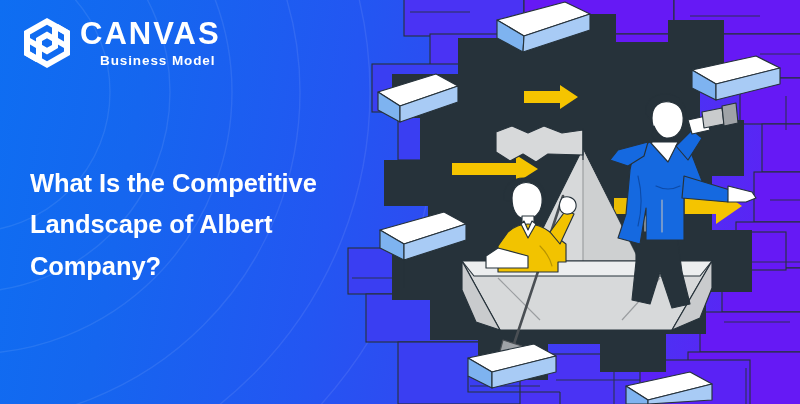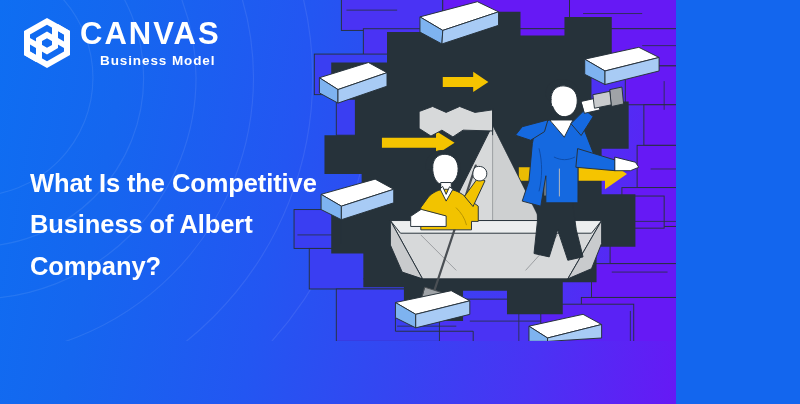--- a/index.html
+++ b/index.html
@@ -5,21 +5,21 @@
 <style>
   * { margin:0; padding:0; box-sizing:border-box; }
   html, body {
     width:800px; height:404px;
     overflow:hidden;
     font-family:"Liberation Sans", sans-serif;
     background:#1366ee;
   }
   .banner {
     position:relative;
-    width:676px; height:404px;
+    width:800px; height:404px;
     overflow:hidden;
   }
 
   
   .bg-gradient {
     position:absolute; inset:0;
     background:linear-gradient(100deg,
         #0e6ef2 0%,
         #1566ef 18%,
         #2356f2 42%,
@@ -298,15 +298,15 @@
         <path d="M23 0 L46 13 L46 20 L40 16.5 L40 16.5 L23 6.8 L6 16.5 L6 33.5 L12 37 L12 20 L23 13.5 L40 23.4 L40 30 L23 20.2 L18 23 L18 40.5 L12 44 L0 37 L0 13 Z"></path>
         <path d="M23 50 L0 37 L0 30 L6 33.5 L23 43.2 L40 33.5 L40 16.5 L34 13 L34 30 L23 36.5 L6 26.6 L6 20 L23 29.8 L28 27 L28 9.5 L34 6 L46 13 L46 37 Z"></path>
       </g>
     </svg>
     <div class="logo-text">
       <span class="logo-word">CANVAS</span>
       <span class="logo-sub">Business Model</span>
     </div>
   </div>
 
-  <h1 class="headline">What Is the Competitive Business of Albert Company?</h1>
+  <h1 class="headline">What Is the Competitive Landscape of Albert Company?</h1>
 
 </div>
 
 </body></html>

